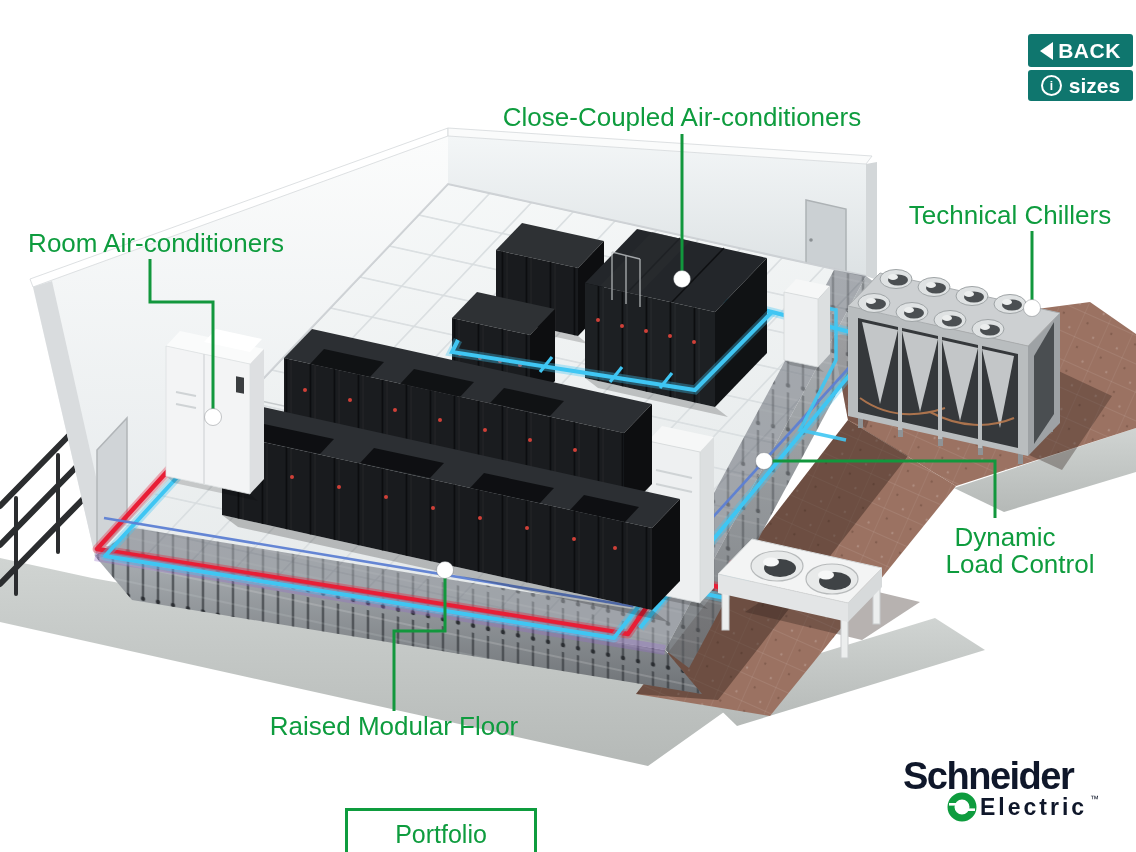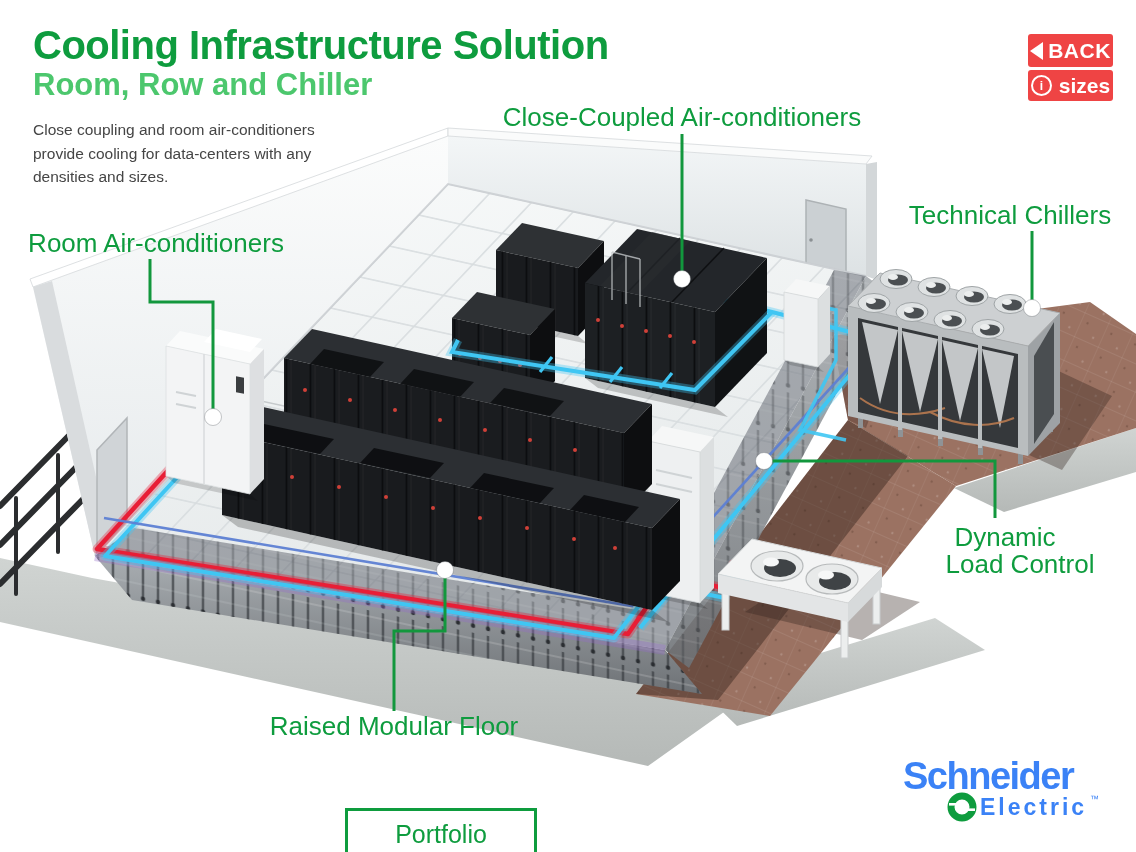--- a/index.html
+++ b/index.html
@@ -5,34 +5,34 @@
   html,body{margin:0;padding:0;background:#ffffff;}
   .stage{position:relative;width:1136px;height:852px;background:#ffffff;overflow:hidden;
          font-family:"Liberation Sans",sans-serif;}
   .scene{position:absolute;left:0;top:0;}
   
   .hdr{position:absolute;left:33px;top:24px;z-index:5;}
   .hdr h1{margin:0;font-size:40px;line-height:1.08;font-weight:700;letter-spacing:-0.5px;color:#0e9c3e;}
   .hdr h2{margin:1px 0 0 0;font-size:31px;line-height:1.1;font-weight:700;color:#4cc76d;}
   .hdr p{width:325px;margin:16px 0 0 0;font-size:15.5px;line-height:1.5;color:#454545;}
   
-  .btn{position:absolute;left:1028px;width:85px;background:#ef4444;color:#fff;
+  .btn{position:absolute;left:1028px;width:105px;background:#0f766e;color:#fff;
        display:flex;align-items:center;justify-content:center;border-radius:3px;cursor:pointer;z-index:6;}
   .btn-back{top:34px;height:33px;font-size:21px;font-weight:700;gap:5px;letter-spacing:0.5px;}
   .tri-left{width:0;height:0;border-top:9px solid transparent;border-bottom:9px solid transparent;
             border-right:13px solid #ffffff;}
   .btn-info{top:70px;height:31px;font-size:21px;font-weight:700;gap:7px;}
   .info-circ{width:17px;height:17px;border:2px solid #fff;border-radius:50%;display:flex;
              align-items:center;justify-content:center;font-size:12px;font-weight:700;line-height:1;}
   
   .portfolio{position:absolute;left:345px;top:808px;width:192px;height:70px;border:3px solid #0e9c3e;
              background:#fff;color:#0e9c3e;font-size:25px;display:flex;justify-content:center;
              padding-top:9px;box-sizing:border-box;cursor:pointer;z-index:6;}
   
-  .brand{position:absolute;left:903px;top:757px;z-index:6;color:#3b82f6;}
+  .brand{position:absolute;left:903px;top:757px;z-index:6;color:#0f172a;}
   .brand-name{font-size:38px;font-weight:700;letter-spacing:-1.5px;line-height:1;}
   .brand-sub{display:flex;align-items:center;gap:3px;margin:-3px 0 0 44px;}
   .brand-sub-text{font-size:23px;font-weight:700;letter-spacing:3px;}
   .brand-tm{font-size:9px;align-self:flex-start;margin-top:2px;}
   
   text.hot{font-family:"Liberation Sans",sans-serif;font-size:26px;fill:#0e9c3e;cursor:pointer;}
 </style>
 </head>
 <body>
 
@@ -400,25 +400,20 @@
 
 <g fill="#ffffff" stroke="rgba(90,95,100,0.35)" stroke-width="1">
   <circle cx="682" cy="279" r="8.5"></circle>
   <circle cx="1032" cy="308" r="8.5"></circle>
   <circle cx="213" cy="417" r="8.5"></circle>
   <circle cx="764" cy="461" r="8.5"></circle>
   <circle cx="445" cy="570" r="8.5"></circle>
 </g>
 </svg>
 
-<div class="hdr">
-  <h1>Cooling Infrastructure Solution</h1>
-  <h2>Room, Row and Chiller</h2>
-  <p>Close coupling and room air-conditioners provide cooling for data-centers with any densities and sizes.</p>
-</div>
 
 <div class="btn btn-back">
   <span class="tri-left"></span>
   <span>BACK</span>
 </div>
 <div class="btn btn-info">
   <span class="info-circ">
         <span>i</span>
       </span>
   <span>sizes</span>

